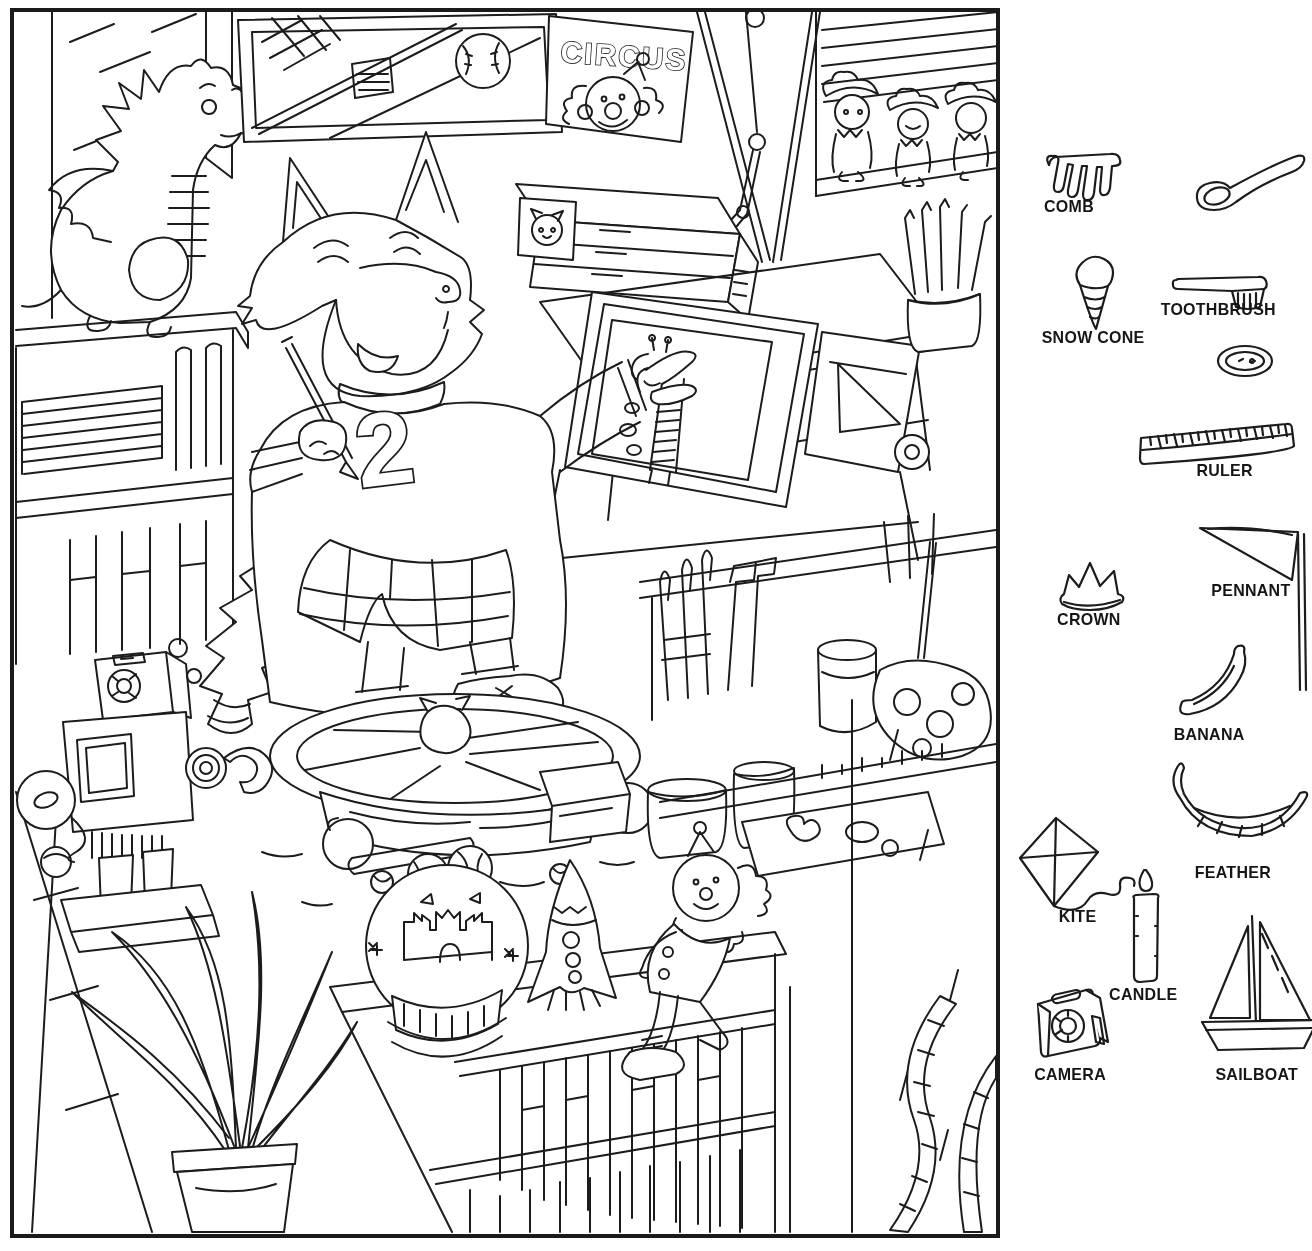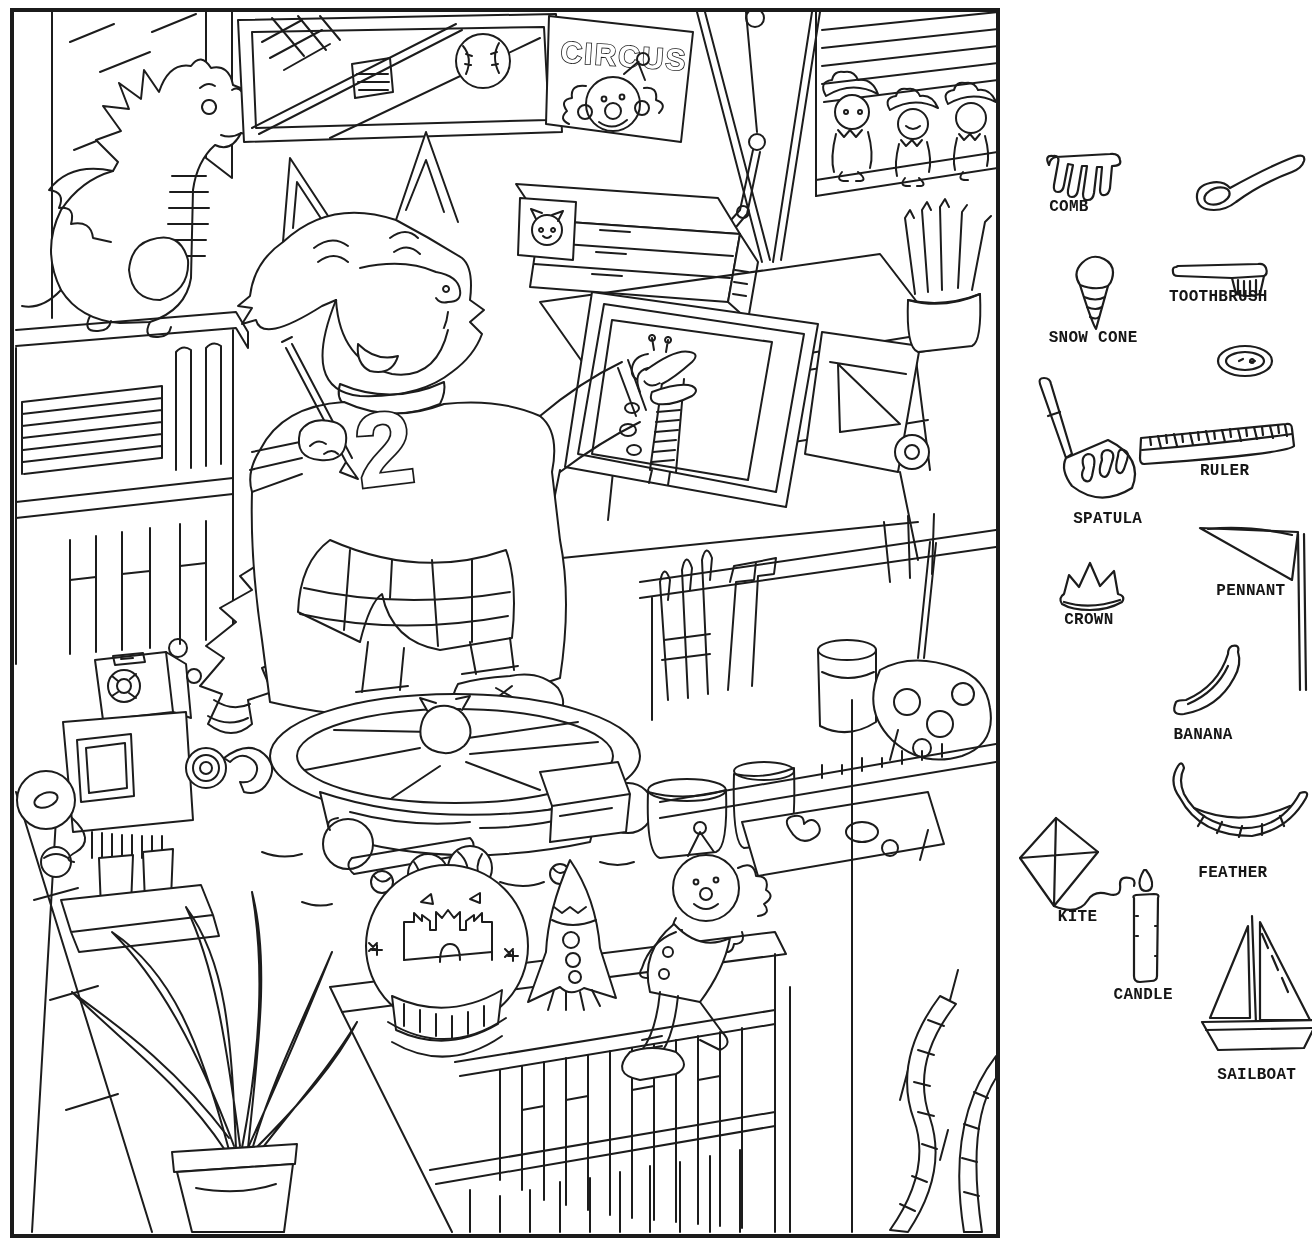--- a/index.html
+++ b/index.html
@@ -6,21 +6,21 @@
   .page{position:relative;width:1312px;height:1251px;background:#fff;overflow:hidden;
         font-family:"Liberation Sans",sans-serif;}
   .scene-frame{position:absolute;left:10px;top:8px;width:990px;height:1230px;
         border:4px solid #1b1b1b;background:#fff;box-sizing:border-box;}
   .scene-frame svg{display:block;}
   .scene path,.scene line,.scene circle,.scene ellipse,.scene polyline,.scene polygon{
         fill:none;stroke:#1c1c1c;stroke-width:2;stroke-linecap:round;stroke-linejoin:round;}
   .scene .fw{fill:#fff;}
   .scene text{font-family:"Liberation Sans",sans-serif;font-weight:bold;}
   .scene .otext{fill:#fff;stroke:#1c1c1c;paint-order:stroke;}
-  .sidebar{position:absolute;left:1012px;top:0;width:300px;height:981px;background:#fff;font-family:Liberation Mono, monospace;}
+  .sidebar{position:absolute;left:1012px;top:0;width:300px;height:981px;background:#fff;}
   .obj{position:absolute;}
   .obj svg{display:block;overflow:visible;}
   .obj svg path,.obj svg line,.obj svg circle,.obj svg ellipse,.obj svg polyline,.obj svg polygon{
         fill:none;stroke:#1c1c1c;stroke-width:2.2;stroke-linecap:round;stroke-linejoin:round;}
   .obj svg .fw{fill:#fff;}
   .lbl{position:absolute;font-weight:700;font-size:17px;line-height:1;color:#161616;
        letter-spacing:.3px;white-space:nowrap;transform:scaleX(.94);transform-origin:left top;}
 </style>
 </head>
 <body>
@@ -385,45 +385,36 @@
     </div>
 
     <div class="obj" style="left:48px;top:253px">
       <svg width="72" height="80" viewBox="0 0 72 80">
         <path class="fw" d="M20,32 Q12,20 22,10 Q32,0 44,6 Q56,12 52,26 Q51,30 48,33 L36,76 Q32,70 20,32 Z"></path>
         <path d="M20,32 Q36,38 48,33 M24,44 Q36,49 45,44 M27,54 Q36,58 42,54 M30,64 Q36,67 39,64"></path>
       </svg>
       <div class="lbl" style="left:-28px;top:76px;width:130px;text-align:center">SNOW CONE</div>
     </div>
 
-    <div class="obj" style="left:158px;top:254px">
+    <div class="obj" style="left:158px;top:267px">
       <svg width="110" height="46" viewBox="0 0 110 46">
         <path class="fw" d="M6,13 Q2,13 3,18 Q3,22 8,22 L62,24 L66,40 Q78,44 90,40 L94,22 Q98,20 96,14 Q94,9 88,10 L8,12 Z"></path>
         <path d="M62,24 L94,22 M68,26 v14 M74,27 v15 M80,27 v15 M86,26 v14"></path>
       </svg>
       <div class="lbl" style="left:-10px;top:34px;width:124px;text-align:center">TOOTHBRUSH</div>
     </div>
 
     <div class="obj" style="left:202px;top:340px">
       <svg width="62" height="42" viewBox="0 0 62 42">
         <ellipse class="fw" cx="31" cy="21" rx="27" ry="15"></ellipse>
         <ellipse cx="31" cy="21" rx="19" ry="9"></ellipse>
         <path d="M25,21 l4,-2 M36,22 l5,-1 M38,19 a2,2 0 1 0 .1,0"></path>
       </svg>
     </div>
 
-    <div class="obj" style="left:16px;top:376px">
-      <svg width="120" height="138" viewBox="0 0 120 138">
-        <path class="fw" d="M12,8 Q10,2 16,2 Q22,2 23,8 L44,78 L38,82 Z"></path>
-        <path d="M20,40 l12,-4"></path>
-        <path class="fw" d="M38,82 L80,64 Q116,82 104,112 Q72,132 44,110 Q32,94 38,82 Z"></path>
-        <path d="M56,92 q-4,-12 4,-14 q8,0 6,12 l-2,10 q-2,8 -8,4 q-4,-4 0,-12 M74,84 q-2,-10 6,-10 q8,2 4,12 l-3,10 q-3,8 -8,3 q-3,-4 1,-15 M90,80 q0,-8 6,-6 q6,2 3,10 l-3,9 q-3,7 -7,2 q-2,-4 1,-15"></path>
-      </svg>
-      <div class="lbl" style="left:28px;top:134px;width:110px;text-align:center">SPATULA</div>
-    </div>
 
     <div class="obj" style="left:124px;top:420px">
       <svg width="160" height="50" viewBox="0 0 160 50">
         <path class="fw" d="M5,18 L150,4 Q156,3 156,9 L158,26 Q150,34 8,44 Q4,44 4,38 Z"></path>
         <path d="M6,30 Q80,24 156,14"></path>
         <path d="M14,17 l1,8 M22,16 l3,12 M30,15 l1,8 M38,14 l3,12 M46,14 l1,8 M54,13 l3,12 M62,12 l1,8 M70,11 l3,12 M78,11 l1,8 M86,10 l3,12 M94,9 l1,8 M102,9 l3,12 M110,8 l1,8 M118,7 l3,12 M126,7 l1,8 M134,6 l3,12 M142,5 l1,8 M149,5 l2,11"></path>
       </svg>
       <div class="lbl" style="left:44px;top:42px;width:95px;text-align:center">RULER</div>
     </div>
 
@@ -438,21 +429,21 @@
     <div class="obj" style="left:186px;top:518px">
       <svg width="120" height="175" viewBox="0 0 120 175">
         <path class="fw" d="M2,10 L100,14 L94,62 Z"></path>
         <path d="M10,11 q40,-4 84,6"></path>
         <path d="M100,16 L102,172 M106,16 L108,172"></path>
       </svg>
       <div class="lbl" style="left:4px;top:64px;width:104px;text-align:center">PENNANT</div>
     </div>
 
 
-    <div class="obj" style="left:154px;top:642px">
+    <div class="obj" style="left:160px;top:642px">
       <svg width="80" height="84" viewBox="0 0 80 84">
         <path class="fw" d="M10,60 Q4,74 18,72 Q52,66 68,36 Q76,22 72,10 Q74,2 66,4 Q62,6 62,12 Q52,44 20,58 Q12,58 10,60 Z"></path>
         <path d="M22,62 Q50,50 62,24"></path>
       </svg>
       <div class="lbl" style="left:-8px;top:84px;width:96px;text-align:center">BANANA</div>
     </div>
 
     <div class="obj" style="left:6px;top:812px">
       <svg width="120" height="100" viewBox="0 0 120 100">
         <path class="fw" d="M38,6 L80,40 L36,94 L2,46 Z"></path>
@@ -473,20 +464,33 @@
 
     <div class="obj" style="left:112px;top:868px">
       <svg width="44" height="118" viewBox="0 0 44 118">
         <path class="fw" d="M20,2 Q14,12 16,18 Q17,23 22,23 Q27,23 28,18 Q29,11 22,2 Z"></path>
         <path class="fw" d="M10,30 Q8,28 12,27 L30,26 Q36,26 34,30 L33,108 Q33,113 27,113 L16,114 Q10,114 10,108 Z"></path>
         <path d="M12,48 l2,0 M12,68 l2,0 M31,58 l2,0 M31,88 l2,0"></path>
       </svg>
       <div class="lbl" style="left:-24px;top:118px;width:92px;text-align:center">CANDLE</div>
     </div>
 
+    <div class="obj" style="left:18px;top:976px">
+      <svg width="88" height="86" viewBox="0 0 88 86">
+        <path class="fw" d="M8,28 L56,14 Q62,12 63,18 L70,62 Q71,68 65,70 L18,80 Q12,82 11,76 Z"></path>
+        <path class="fw" d="M56,14 L70,22 L78,66 L70,62"></path>
+        <path class="fw" d="M8,28 L20,36 L18,80"></path>
+        <path d="M22,22 Q24,18 28,18 L46,14 Q50,14 50,18 Q50,22 46,23 L28,27 Q23,28 22,22 Z"></path>
+        <circle class="fw" cx="38" cy="50" r="16"></circle>
+          <circle cx="38" cy="50" r="8"></circle>
+        <path d="M26,42 l5,4 M26,58 l6,-4 M38,34 l0,6 M38,60 l0,6"></path>
+        <path d="M62,40 l8,2 l4,26 l-8,-2 z"></path>
+      </svg>
+      <div class="lbl" style="left:-6px;top:90px;width:98px;text-align:center">CAMERA</div>
+    </div>
 
     <div class="obj" style="left:180px;top:908px">
       <svg width="130" height="148" viewBox="0 0 130 148">
         <path d="M60,8 L64,116"></path>
         <path class="fw" d="M56,18 L18,110 L58,110 Z"></path>
         <path class="fw" d="M68,14 L118,112 L68,112 Z"></path>
         <path d="M70,26 l6,14 M80,48 l6,14 M90,70 l6,14"></path>
         <path class="fw" d="M10,114 L126,112 L112,140 L26,142 Z"></path>
         <path d="M14,122 L120,120"></path>
       </svg>

